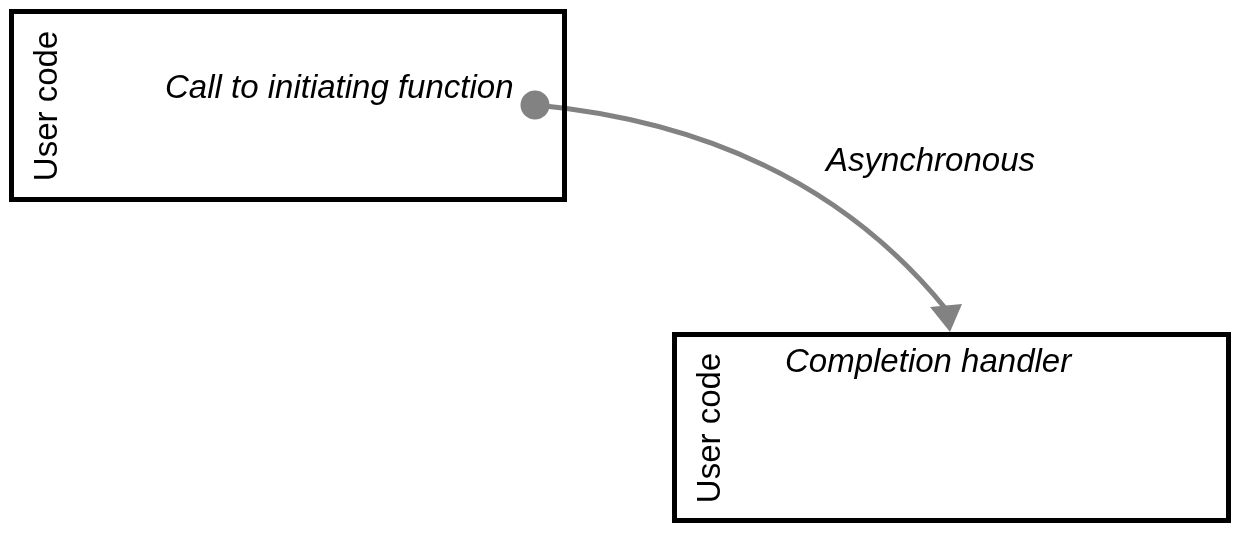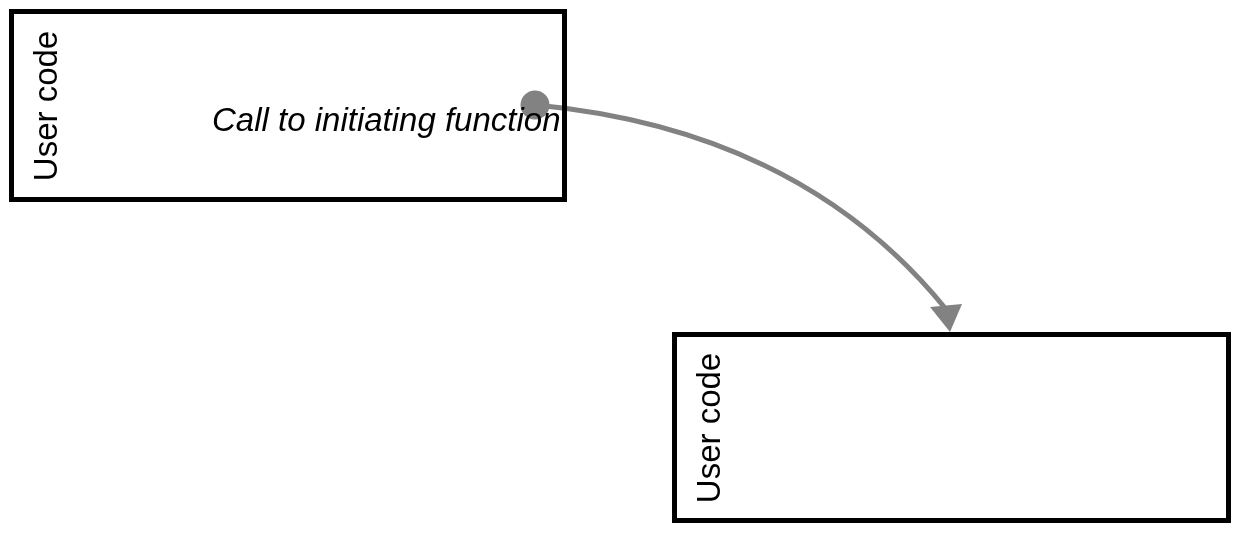--- a/index.html
+++ b/index.html
@@ -54,22 +54,21 @@
   }
   .box-title {
     position: absolute;
     font-style: italic;
     font-size: 33px;
     line-height: 33px;
     white-space: nowrap;
   }
   .title-initiating {
     left: 151px;
-    top: 89px;
-    margin-left: 47px;
+    top: 56px;
   }
   .title-completion {
     left: 108px;
     top: 7px;
   }
   .async-label {
     position: absolute;
     right: 205px;
     top: 136px;
     z-index: 3;
@@ -91,18 +90,20 @@
     <polygon points="930,307 962,304 950,332" fill="#828282"></polygon>
   </svg>
 
   <div class="user-code-box box-initiating">
     <span class="side-label">User code</span>
     <span class="box-title title-initiating">Call to initiating function</span>
   </div>
 
   <div class="user-code-box box-completion">
     <span class="side-label">User code</span>
+    <span class="box-title title-completion">Completion handler</span>
   </div>
 
   <div class="async-label">
+    <div>Asynchronous</div>
   </div>
 
 </div>
 
 </body></html>

